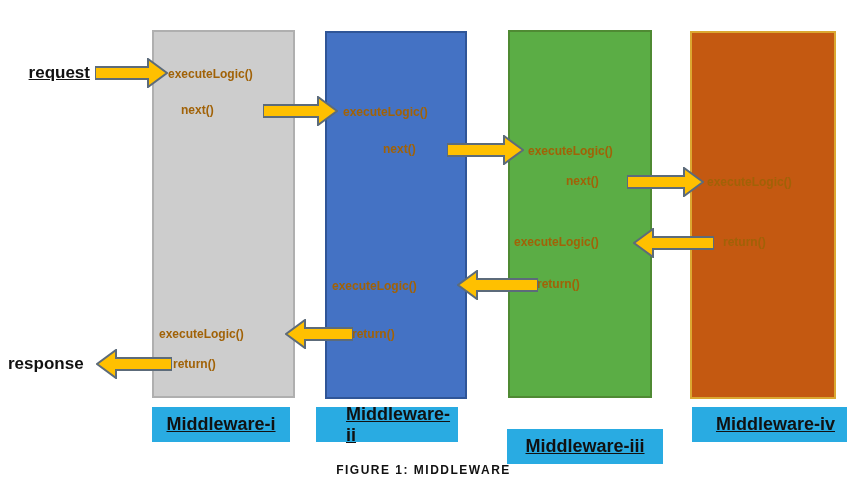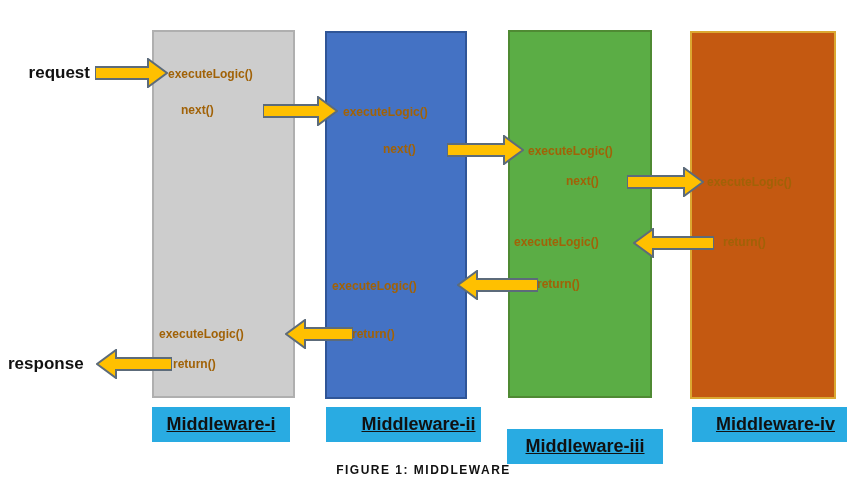--- a/index.html
+++ b/index.html
@@ -29,21 +29,21 @@
     color: #111111;
     font-weight: bold;
     font-size: 18px;
     display: flex;
     align-items: center;
     justify-content: center;
     box-sizing: border-box;
     text-decoration: underline;
   }
   .tag-1 { left: 152px; width: 138px; }
-  .tag-2 { left: 326px; width: 155px; padding-left: 30px; }
+  .tag-2 { left: 316px; width: 142px; padding-left: 30px; }
   .tag-3 { left: 507px; width: 156px; margin-top: 22px; }
   .tag-4 { left: 692px; width: 167px; }
   .call {
     position: absolute;
     font-weight: bold;
     font-size: 12px;
     line-height: 20px;
     color: #a16207;
     white-space: nowrap;
   }
@@ -71,21 +71,21 @@
 </head>
 <body>
 
 <div id="stage">
 
   <div class="col col-1"></div>
   <div class="col col-2"></div>
   <div class="col col-3"></div>
   <div class="col col-4"></div>
 
-  <div class="side-label" style="left:20px; top:63px; width:70px; text-align:right;">request</div>
+  <div class="side-label" style="left:20px; top:63px; width:70px; text-align:right;text-decoration:underline;">request</div>
   <div class="side-label" style="left:8px; top:354px; width:82px; ">response</div>
 
   <div class="call" style="left:168px; top:64px;">executeLogic()</div>
   <div class="call" style="left:181px; top:100px;">next()</div>
   <div class="call" style="left:159px; top:324px;">executeLogic()</div>
   <div class="call" style="left:173px; top:354px;">return()</div>
 
   <div class="call" style="left:343px; top:102px;">executeLogic()</div>
   <div class="call" style="left:383px; top:139px;">next()</div>
   <div class="call" style="left:332px; top:276px;">executeLogic()</div>

